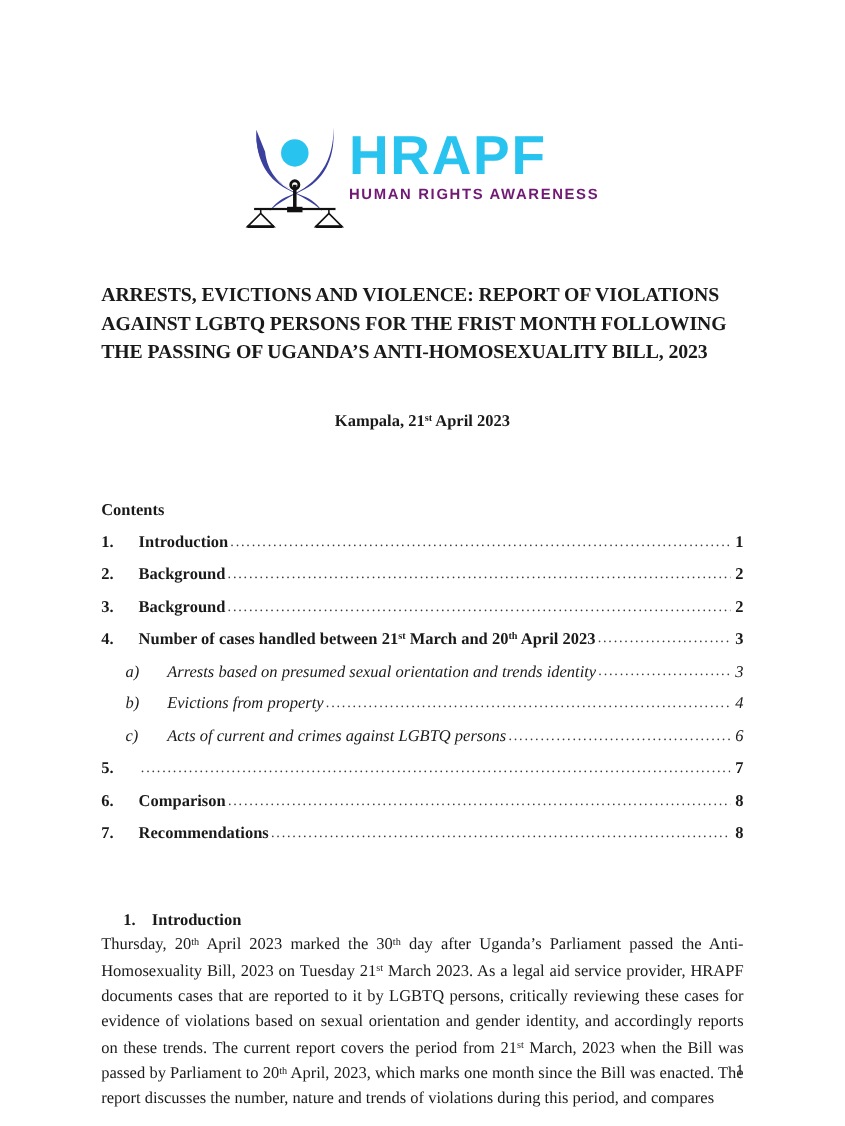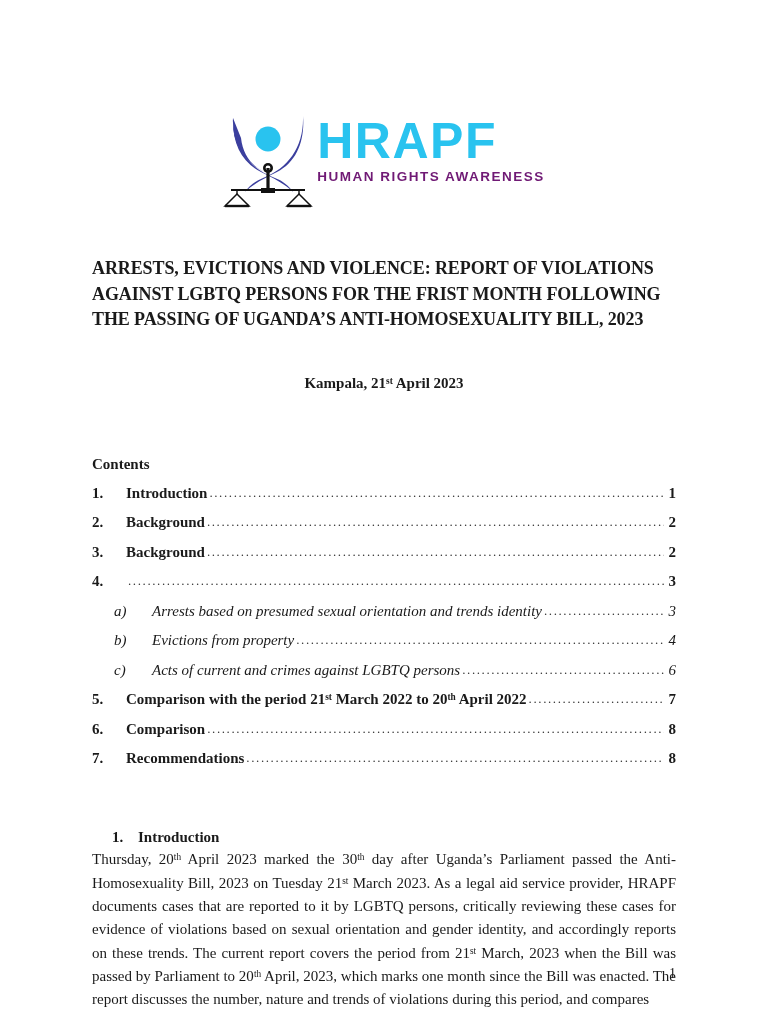--- a/index.html
+++ b/index.html
@@ -239,20 +239,21 @@
 
     <div class="toc-row level-1">
       <span class="toc-num">3.</span>
       <span class="toc-label">Background</span>
       <span class="toc-dots">............................................................................................................................................................................................................................</span>
       <span class="toc-page">2</span>
     </div>
 
     <div class="toc-row level-1">
       <span class="toc-num">4.</span>
+      <span class="toc-label"><span>Number of cases handled between 21</span><sup>st</sup><span> March and 20</span><sup>th</sup><span> April 2023</span></span>
       <span class="toc-dots">............................................................................................................................................................................................................................</span>
       <span class="toc-page">3</span>
     </div>
 
     <div class="toc-row level-2">
       <span class="toc-num">a)</span>
       <span class="toc-label">Arrests based on presumed sexual orientation and trends identity</span>
       <span class="toc-dots">............................................................................................................................................................................................................................</span>
       <span class="toc-page">3</span>
     </div>
@@ -266,21 +267,20 @@
 
     <div class="toc-row level-2">
       <span class="toc-num">c)</span>
       <span class="toc-label">Acts of current and crimes against LGBTQ persons</span>
       <span class="toc-dots">............................................................................................................................................................................................................................</span>
       <span class="toc-page">6</span>
     </div>
 
     <div class="toc-row level-1">
       <span class="toc-num">5.</span>
-      <span class="toc-label"><span>Comparison with the period 21</span><sup>st</sup><span> March 2022 to 20</span><sup>th</sup><span> April 2022</span></span>
       <span class="toc-dots">............................................................................................................................................................................................................................</span>
       <span class="toc-page">7</span>
     </div>
 
     <div class="toc-row level-1">
       <span class="toc-num">6.</span>
       <span class="toc-label">Comparison</span>
       <span class="toc-dots">............................................................................................................................................................................................................................</span>
       <span class="toc-page">8</span>
     </div>

